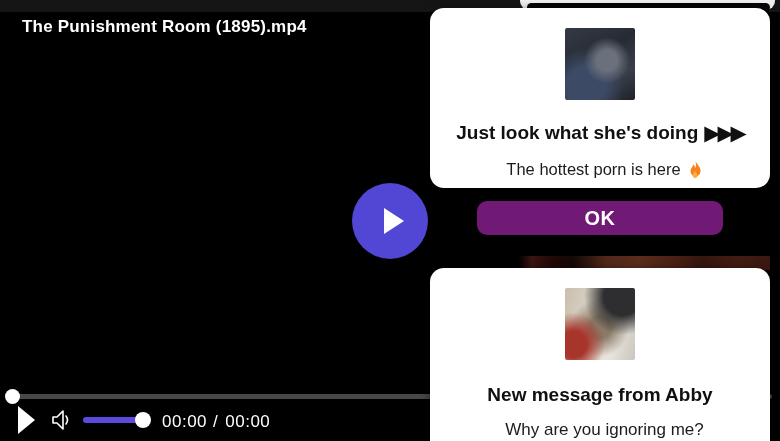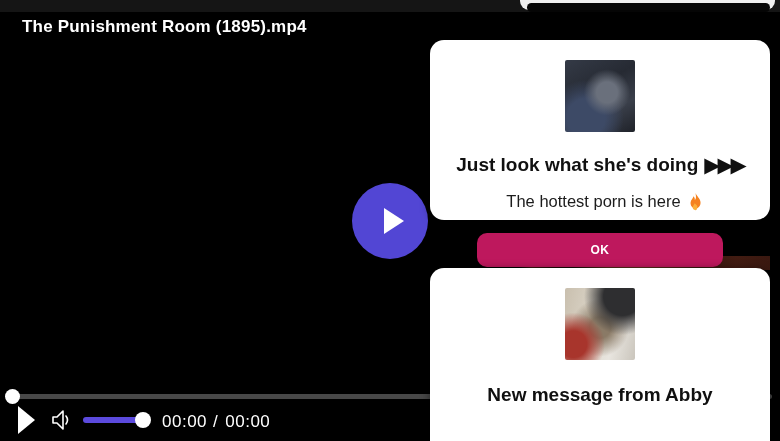--- a/index.html
+++ b/index.html
@@ -68,21 +68,21 @@
     background:#efefef; border-radius:10px; z-index:8;
   }
   .band-shadow {
     position:absolute; left:527px; top:3px; width:243px; height:9px;
     background:#050505; border-radius:6px; z-index:9;
   }
   .popup {
     position:absolute; left:430px; width:340px; background:#fff; border-radius:14px; z-index:10;
     text-align:center; box-shadow:0 2px 10px rgba(0,0,0,.55);
   }
-  .popup-promo { top:8px; height:180px;margin-top:32px; }
+  .popup-promo { top:8px; height:180px; }
   .popup-message { top:268px; height:240px; }
   .thumb { width:70px; height:72px; margin:20px auto 0; border-radius:2px; cursor:pointer; }
   .thumb-promo { background:
       radial-gradient(circle at 60% 45%, #6a707c 0 18%, transparent 40%),
       radial-gradient(circle at 30% 80%, #3d4a66 0 25%, transparent 50%),
       linear-gradient(150deg,#343a46 0%,#262a33 40%,#3a3f4a 70%,#1f2229 100%); }
   .thumb-msg { background:
       radial-gradient(circle at 82% 12%, #2e2e30 0 22%, transparent 45%),
       radial-gradient(circle at 12% 78%, #a8352c 0 16%, transparent 38%),
       radial-gradient(circle at 50% 55%, #8a7a66 0 20%, transparent 55%),
@@ -94,22 +94,22 @@
   .popup-message .popup-title { margin-top:24px;justify-content:center; }
   .arrows { font-size:21px; letter-spacing:-3px; line-height:1; font-family:"DejaVu Sans",sans-serif; }
   .popup-sub {
     margin-top:16px; font-size:16.5px; color:#1c1c1c;
     display:flex; align-items:center; justify-content:center; gap:7px;padding-left:9px;
   }
   .popup-message .popup-sub { margin-top:14px; font-size:17px; }
   .fire { width:15px; height:18px; display:inline-block; }
   .ok-btn {
     display:block; margin:22px auto 0; width:246px; height:34px;
-    background:#be185d; color:#fff; border:none; border-radius:10px;
-    font-size:12px; font-weight:bold; letter-spacing:.5px; cursor:pointer;
+    background:#701a75; color:#fff; border:none; border-radius:10px;
+    font-size:20px; font-weight:bold; letter-spacing:.5px; cursor:pointer;
     font-family:"Liberation Sans","DejaVu Sans",sans-serif;
   }
 </style>
 </head>
 <body>
 
 <div class="top-strip"></div>
 
 <div class="video-stage"></div>
 
@@ -159,13 +159,16 @@
     </svg>
   </div>
   <button class="ok-btn">OK</button>
 </div>
 
 <div class="popup popup-message">
   <div class="thumb thumb-msg"></div>
   <div class="popup-title">
     <span>New message from Abby</span>
   </div>
+  <div class="popup-sub">
+    <span>Why are you ignoring me?</span>
+  </div>
 </div>
 
 </body></html>

